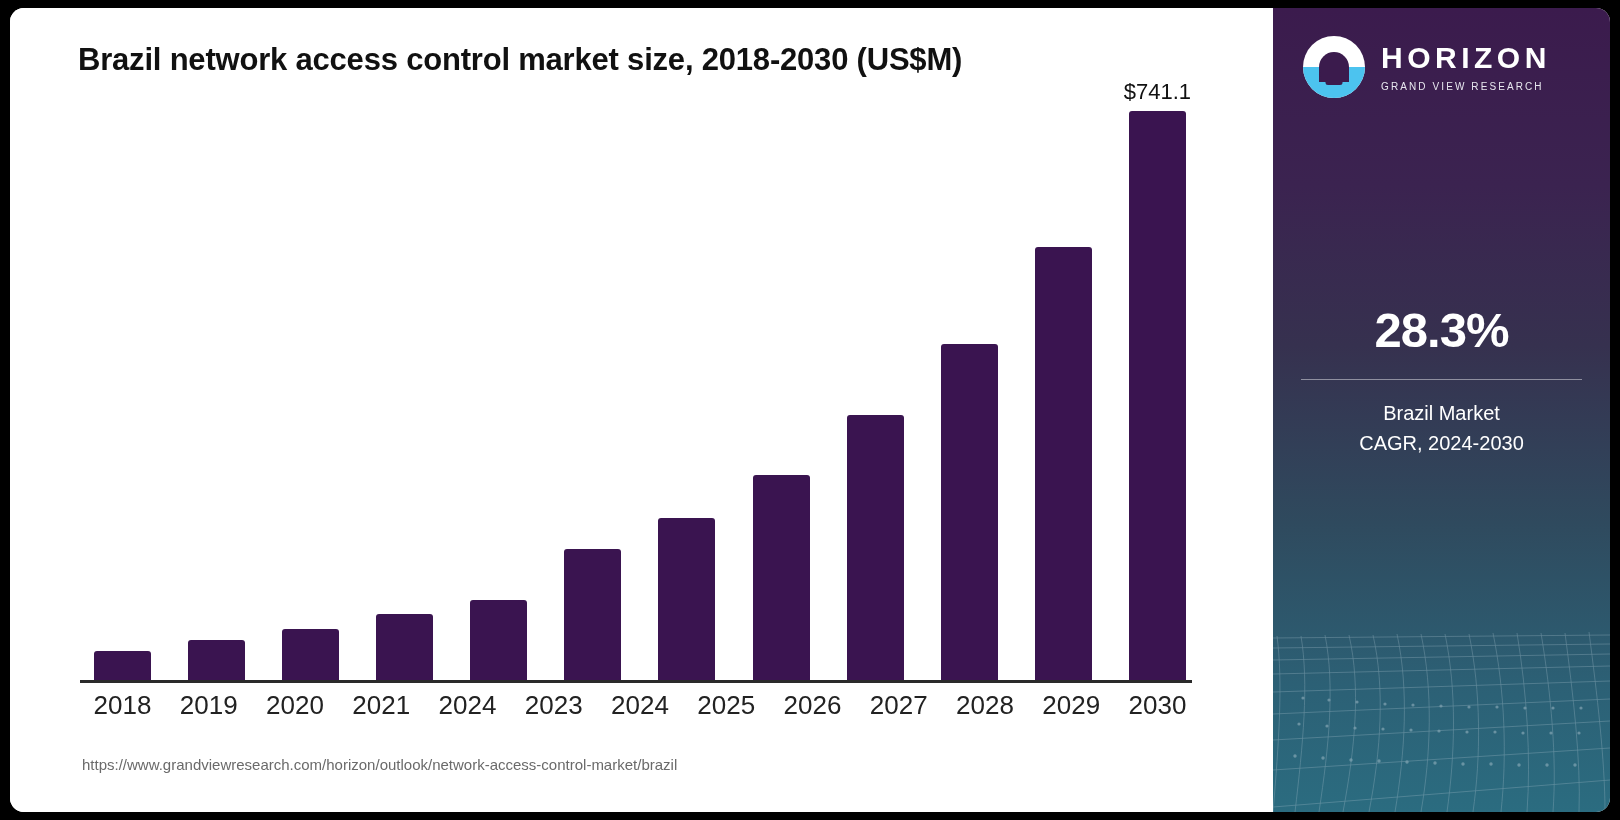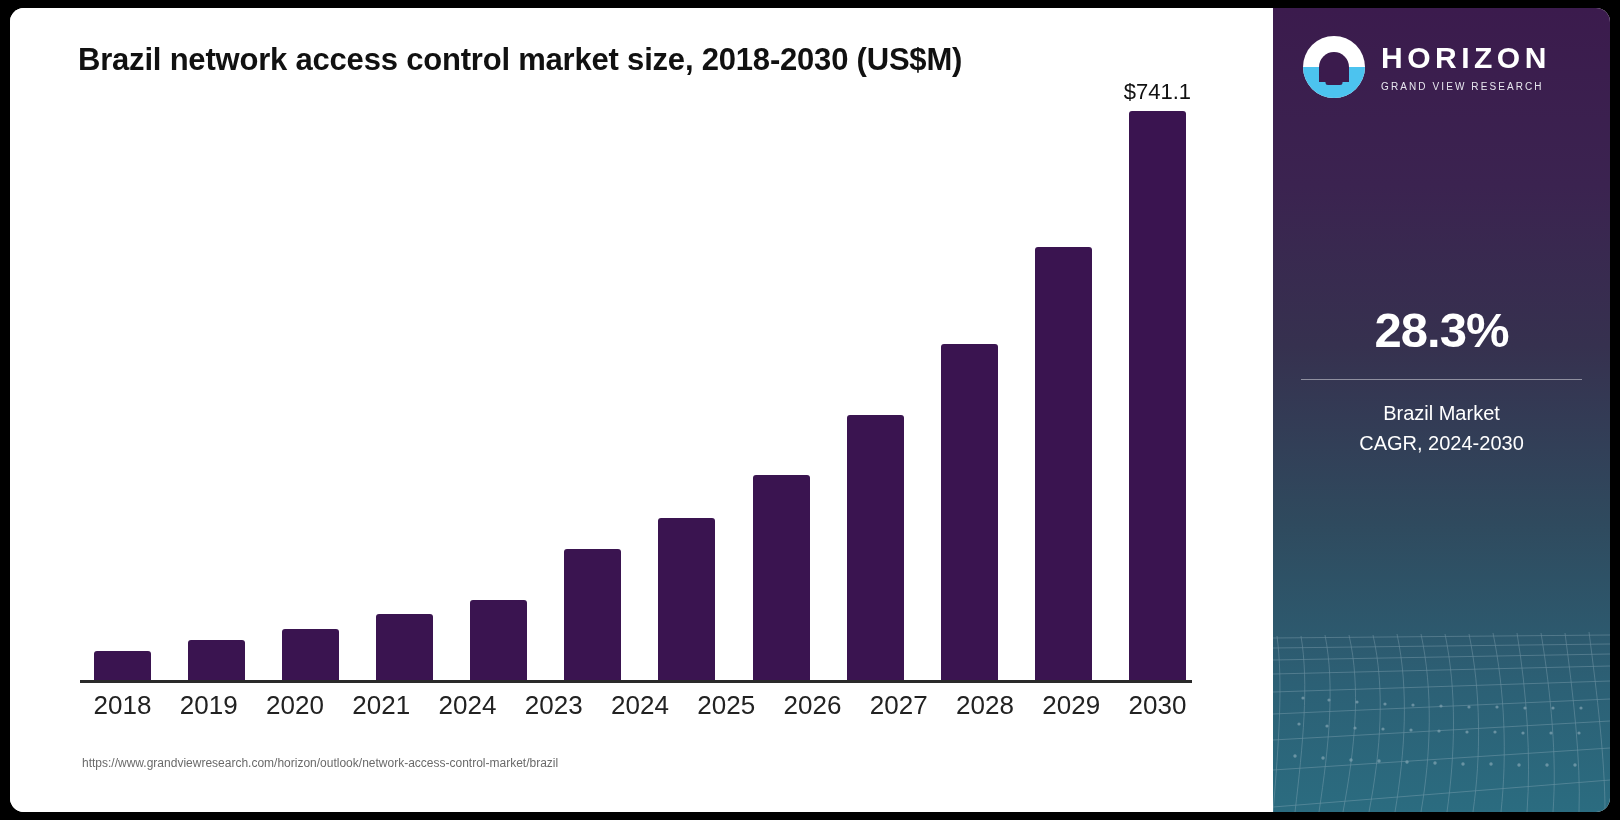--- a/index.html
+++ b/index.html
@@ -41,21 +41,21 @@
     font-size:22px;color:#111;white-space:nowrap;
   }
   .xlabels{
     position:absolute;left:70px;top:682px;width:1120px;height:46px;
     display:flex;justify-content:space-between;
   }
   .xlabel{
     width:85px;text-align:center;font-size:26px;color:#222;
   }
   .source-url{
-    position:absolute;left:72px;top:748px;font-size:12px;color:#6a6a6a;
+    position:absolute;left:72px;top:748px;font-size:15px;color:#6a6a6a;
     white-space:nowrap;
   }
 
   
   .panel{
     position:absolute;right:0;top:0;width:337px;height:804px;
     background:linear-gradient(180deg,#3b1b4d 0%,#3b2350 22%,#36314f 42%,#2f4a5e 64%,#2c6075 84%,#2b6c80 100%);
     overflow:hidden;
   }
   .panel-inner{position:relative;width:100%;height:100%;}

